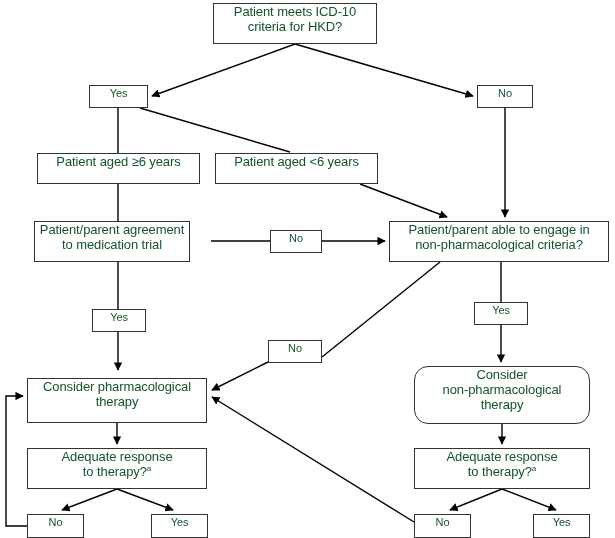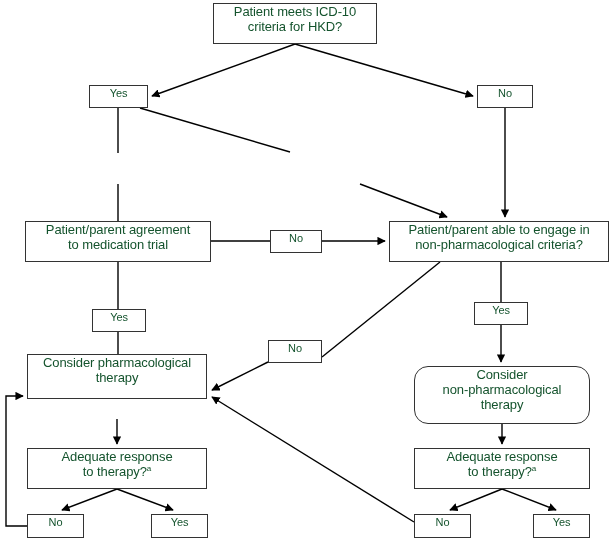--- a/index.html
+++ b/index.html
@@ -112,23 +112,29 @@
   </div>
 
   <div class="node-box small-node" style="left:89px;top:85px;width:59px;height:23px;">
     <span class="label">Yes</span>
   </div>
 
   <div class="node-box small-node" style="left:477px;top:85px;width:56px;height:23px;">
     <span class="label">No</span>
   </div>
 
+  <div class="node-box" style="left:37px;top:153px;width:163px;height:31px;">
+    <span class="label">Patient aged ≥6 years</span>
+  </div>
 
+  <div class="node-box" style="left:215px;top:153px;width:163px;height:31px;">
+    <span class="label">Patient aged &lt;6 years</span>
+  </div>
 
-  <div class="node-box" style="left:25px;top:221px;width:186px;height:41px;">
+  <div class="node-box" style="left:34px;top:221px;width:156px;height:41px;">
     <span class="label">Patient/parent agreement
 to medication trial</span>
   </div>
 
   <div class="node-box small-node" style="left:270px;top:230px;width:52px;height:23px;">
     <span class="label">No</span>
   </div>
 
   <div class="node-box" style="left:389px;top:221px;width:220px;height:41px;">
     <span class="label">Patient/parent able to engage in
@@ -140,21 +146,21 @@
   </div>
 
   <div class="node-box small-node" style="left:474px;top:302px;width:54px;height:23px;">
     <span class="label">Yes</span>
   </div>
 
   <div class="node-box small-node" style="left:268px;top:340px;width:54px;height:23px;">
     <span class="label">No</span>
   </div>
 
-  <div class="node-box" style="left:27px;top:354px;width:180px;height:45px;">
+  <div class="node-box" style="left:27px;top:378px;width:180px;height:45px;">
     <span class="label">Consider pharmacological
 therapy</span>
   </div>
 
   <div class="node-box" style="left:414px;top:366px;width:176px;height:58px;border-radius:14px;">
     <span class="label">Consider
 non-pharmacological
 therapy</span>
   </div>
 

